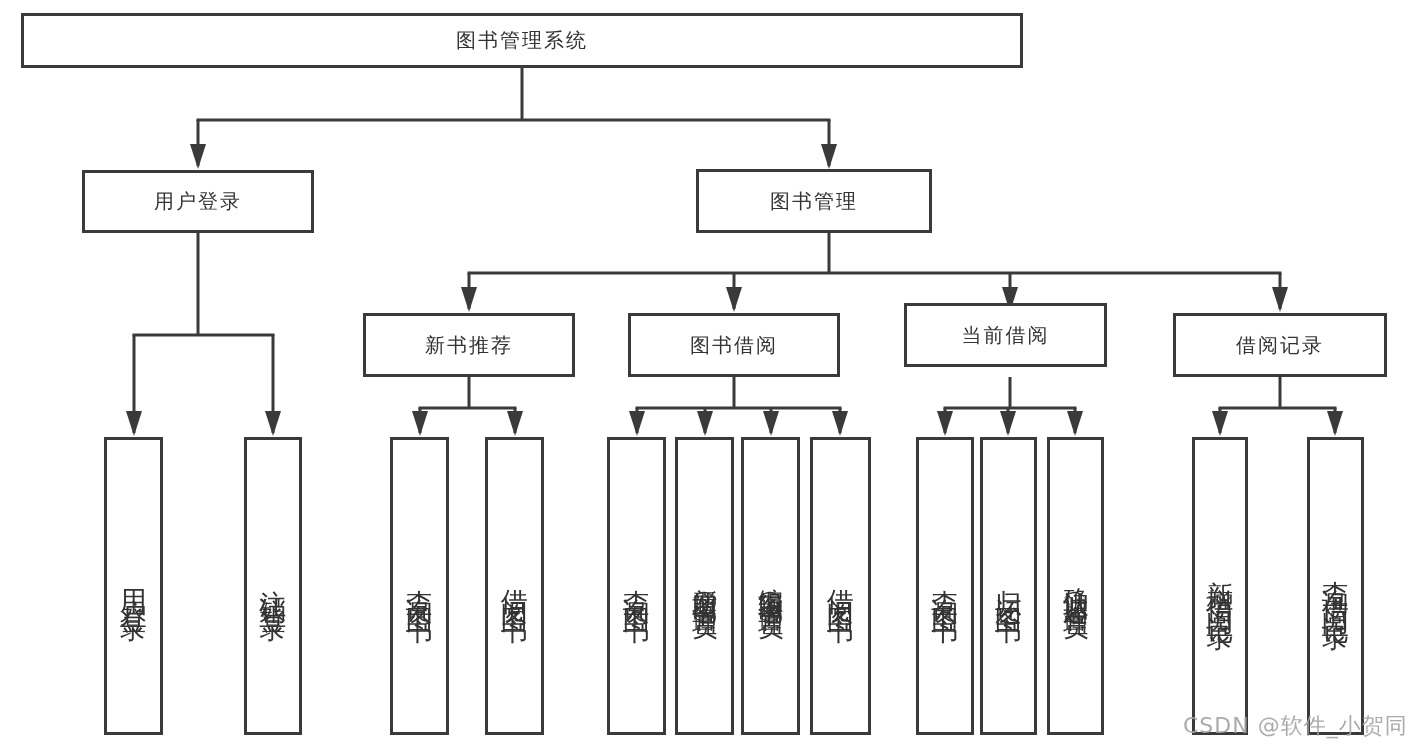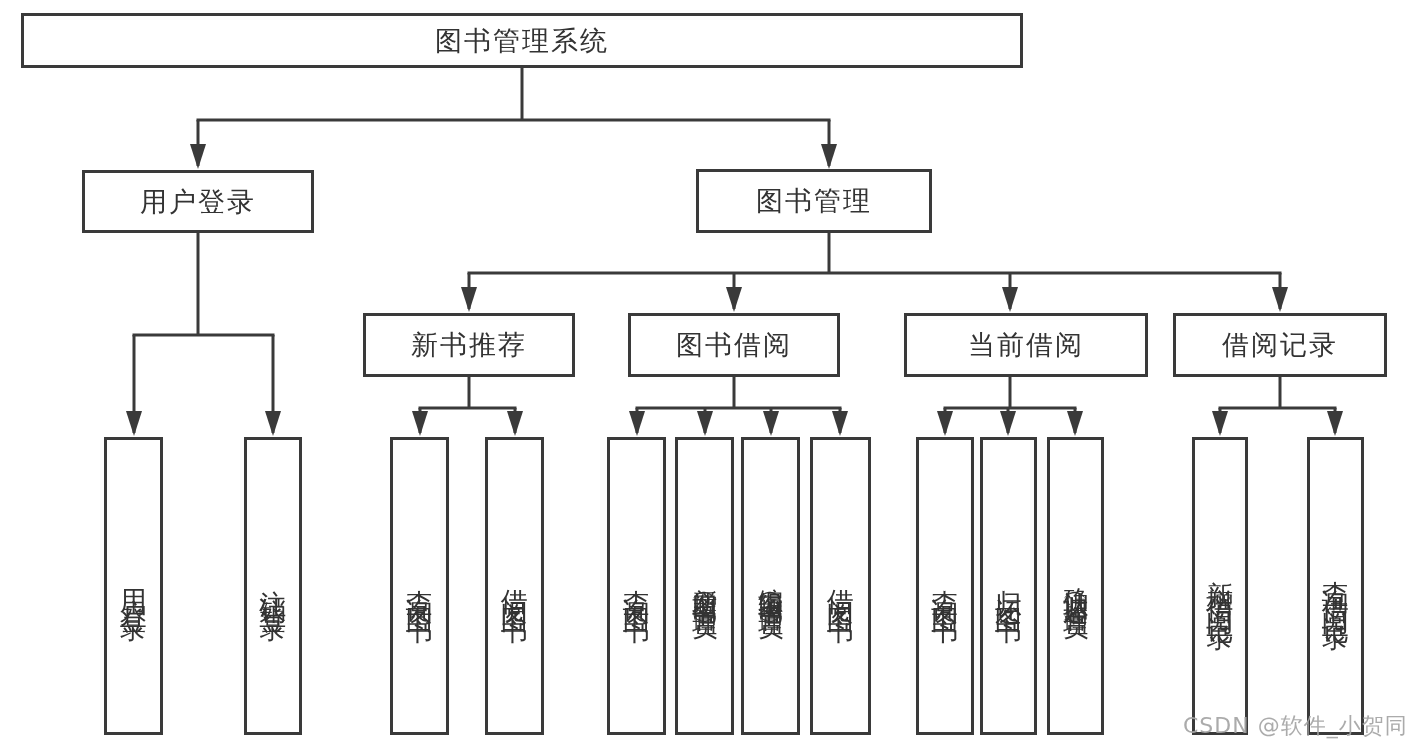--- a/index.html
+++ b/index.html
@@ -27,21 +27,21 @@
     position: absolute;
     box-sizing: border-box;
     border: 3px solid #3a3a3a;
     background: #ffffff;
     display: flex;
     align-items: center;
     justify-content: center;
     z-index: 2;
   }
   .hbox .label {
-    font-size: 27px;
+    font-size: 20px;
     letter-spacing: 2px;
     color: #333333;
     white-space: nowrap;
   }
   .vbox {
     top: 437px;
     height: 298px;
   }
   .vbox .label {
     writing-mode: vertical-lr;
@@ -149,21 +149,21 @@
   <div class="node hbox" style="left:696px; top:169px; width:236px; height:64px;">
     <span class="label">图书管理</span>
   </div>
 
   <div class="node hbox" style="left:628px; top:313px; width:212px; height:64px;">
     <span class="label">图书借阅</span>
   </div>
   <div class="node hbox" style="left:363px; top:313px; width:212px; height:64px;">
     <span class="label">新书推荐</span>
   </div>
-  <div class="node hbox" style="left:904px; top:313px; width:244px; height:64px;font-family:Liberation Serif, serif;">
+  <div class="node hbox" style="left:904px; top:303px; width:203px; height:64px;font-family:Liberation Serif, serif;">
     <span class="label">当前借阅</span>
   </div>
   <div class="node hbox" style="left:1173px; top:313px; width:214px; height:64px;">
     <span class="label">借阅记录</span>
   </div>
 
   <div class="node vbox" style="left:104px; width:59px;">
     <span class="label">用户登录</span>
   </div>
   <div class="node vbox" style="left:244px; width:58px;">

